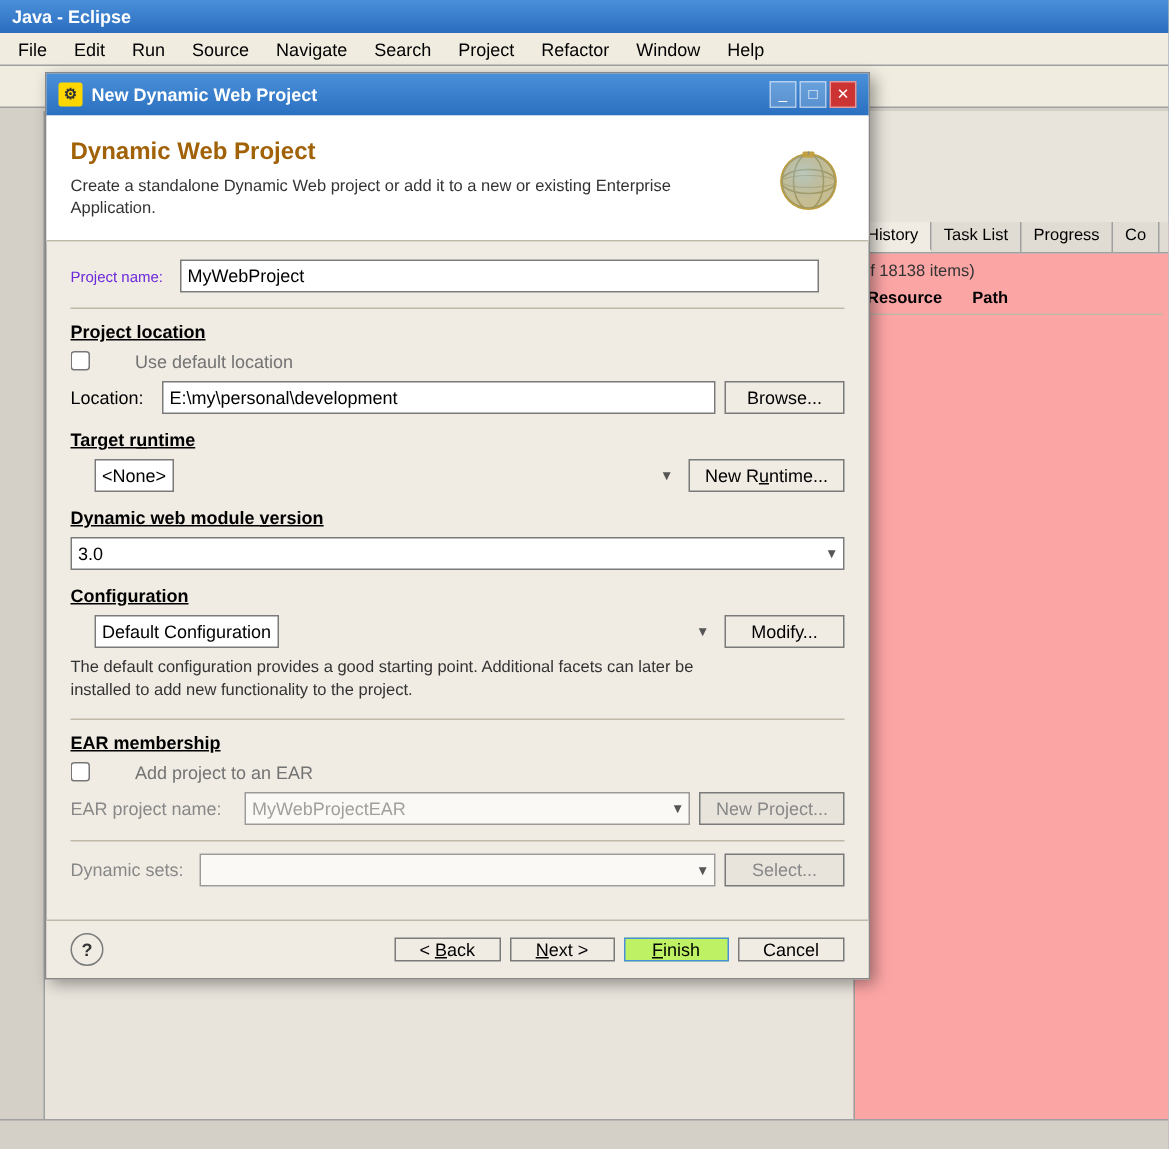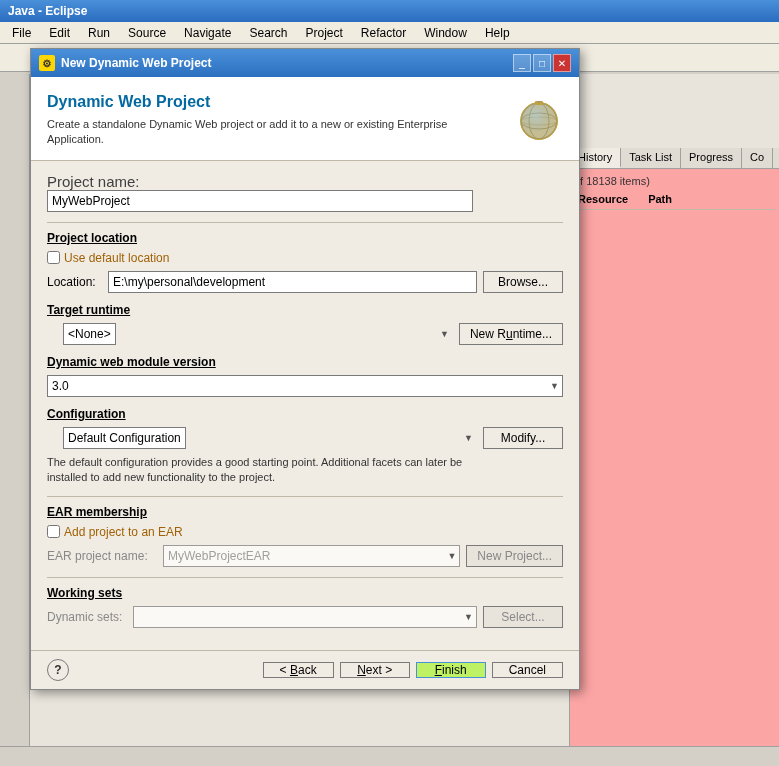--- a/index.html
+++ b/index.html
@@ -140,21 +140,21 @@
       padding: 16px 16px 12px 16px;
       display: flex;
       align-items: flex-start;
       border-bottom: 1px solid #c0b8a8;
       min-height: 70px;
     }
     .dialog-header-text { flex: 1; }
     .dialog-header-title {
       font-size: 16px;
       font-weight: bold;
-      color: #0369a1;
+      color: #a16207;
       margin-bottom: 6px;
     }
     .dialog-header-desc {
       font-size: 11px;
       color: #333;
       line-height: 1.4;
     }
     .dialog-header-icon {
       width: 48px;
       height: 48px;
@@ -169,22 +169,22 @@
     .dialog-body {
       padding: 12px 16px;
       flex: 1;
     }
 
     
     .form-row {
       margin-bottom: 10px;
     }
     .form-label-inline {
-      font-size: 15px;
-      color: #404040;
+      font-size: 10px;
+      color: #6d28d9;
       margin-right: 8px;
       display: inline;
     }
 
     .text-input {
       height: 22px;
       border: 1px solid #7a7a7a;
       background: white;
       padding: 2px 4px;
       font-size: 12px;
@@ -208,21 +208,22 @@
       margin-bottom: 6px;
       gap: 4px;
     }
     .checkbox-row input[type="checkbox"] {
       width: 13px;
       height: 13px;
       margin: 0;
     }
     .checkbox-row label {
       font-size: 12px;
-      color: #a16207;
+      color: #737373;
+      margin-left: 26px;
     }
 
     
     .location-row {
       display: flex;
       align-items: center;
       gap: 6px;
       margin-bottom: 8px;
     }
     .location-label {
@@ -585,21 +586,20 @@
               <option>MyWebProjectEAR</option>
             </select>
           </div>
           <button class="side-button" disabled="" style="color:#888; background:#e8e4dc;">New Project...</button>
         </div>
       </div>
 
       <div class="separator"></div>
 
       <div class="form-row">
-        <div class="section-title">Working sets</div>
         <div class="working-sets-input-row">
           <span class="working-sets-label">Dynamic sets:</span>
           <div class="dropdown-wrapper" style="flex:1;">
             <select class="dropdown-select" style="width:100%;" disabled="">
               <option></option>
             </select>
           </div>
           <button class="side-button" disabled="" style="color:#888; background:#e8e4dc;">Select...</button>
         </div>
       </div>

